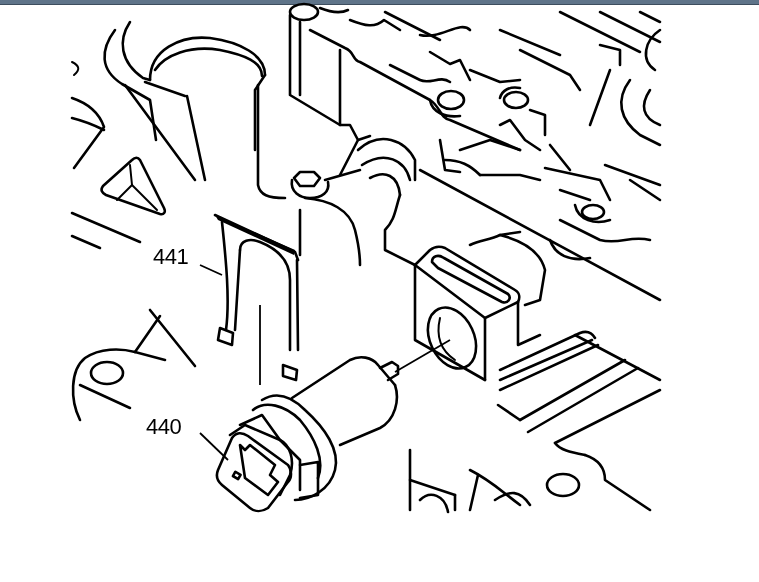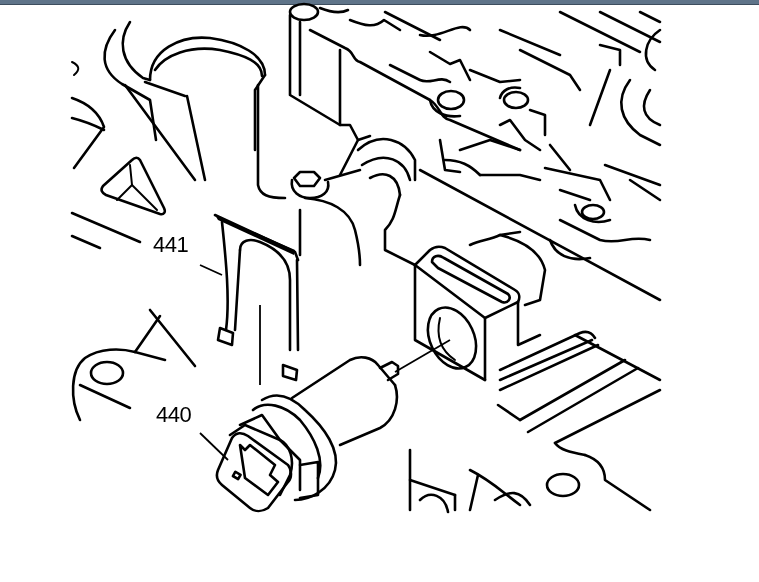--- a/index.html
+++ b/index.html
@@ -1,19 +1,19 @@
 <!DOCTYPE html>
 <html><head>
 <meta charset="utf-8">
 <style>
   html, body { margin: 0; padding: 0; background: #ffffff; }
   body { width: 759px; height: 582px; position: relative; overflow: hidden; font-family: "Liberation Sans", sans-serif; }
   .topbar { position: absolute; left: 0; top: 0; width: 759px; height: 4px; background: #5f7489; border-bottom: 1px solid #3d4d5e; }
   .canvas { position: absolute; left: 0; top: 0; width: 759px; height: 582px; }
-  .label { position: absolute; font-family: "Liberation Sans", sans-serif; font-size: 22px; color: #000; letter-spacing: -0.5px; line-height: 1; }
+  .label { position: absolute; font-family: "Liberation Sans", sans-serif; font-size: 22px; color: #000; letter-spacing: -0.5px; line-height: 1; margin-top: 12px; }
   svg .ln { fill: none; stroke: #000; stroke-width: 2.6; stroke-linecap: round; stroke-linejoin: round; }
   svg .thin { fill: none; stroke: #000; stroke-width: 2; stroke-linecap: round; stroke-linejoin: round; }
   svg .lead { fill: none; stroke: #000; stroke-width: 1.8; }
 </style>
 </head>
 <body>
 
 <div class="topbar"></div>
 
 <svg class="canvas" viewBox="0 0 759 582" xmlns="http://www.w3.org/2000/svg">
@@ -164,13 +164,13 @@
     <path class="ln" d="M240 445 L245 450 L250 445 L275 465 L270 475 L278 482 L268 495 L245 478 Z"></path>
     <rect class="ln" x="234" y="473" width="6" height="5" transform="rotate(30 237 475)"></rect>
     <path class="ln" d="M300 465 L318 462 L318 495 L300 498"></path>
     <path class="lead" d="M200 433 L228 460"></path>
   </g>
 
   <path class="lead" d="M200 265 L222 275"></path>
 </svg>
 
 <div class="label" style="left:153px; top:234px;">441</div>
-<div class="label" style="left:156px; top:404px;">440</div>
+<div class="label" style="left:146px; top:404px;">440</div>
 
 </body></html>

